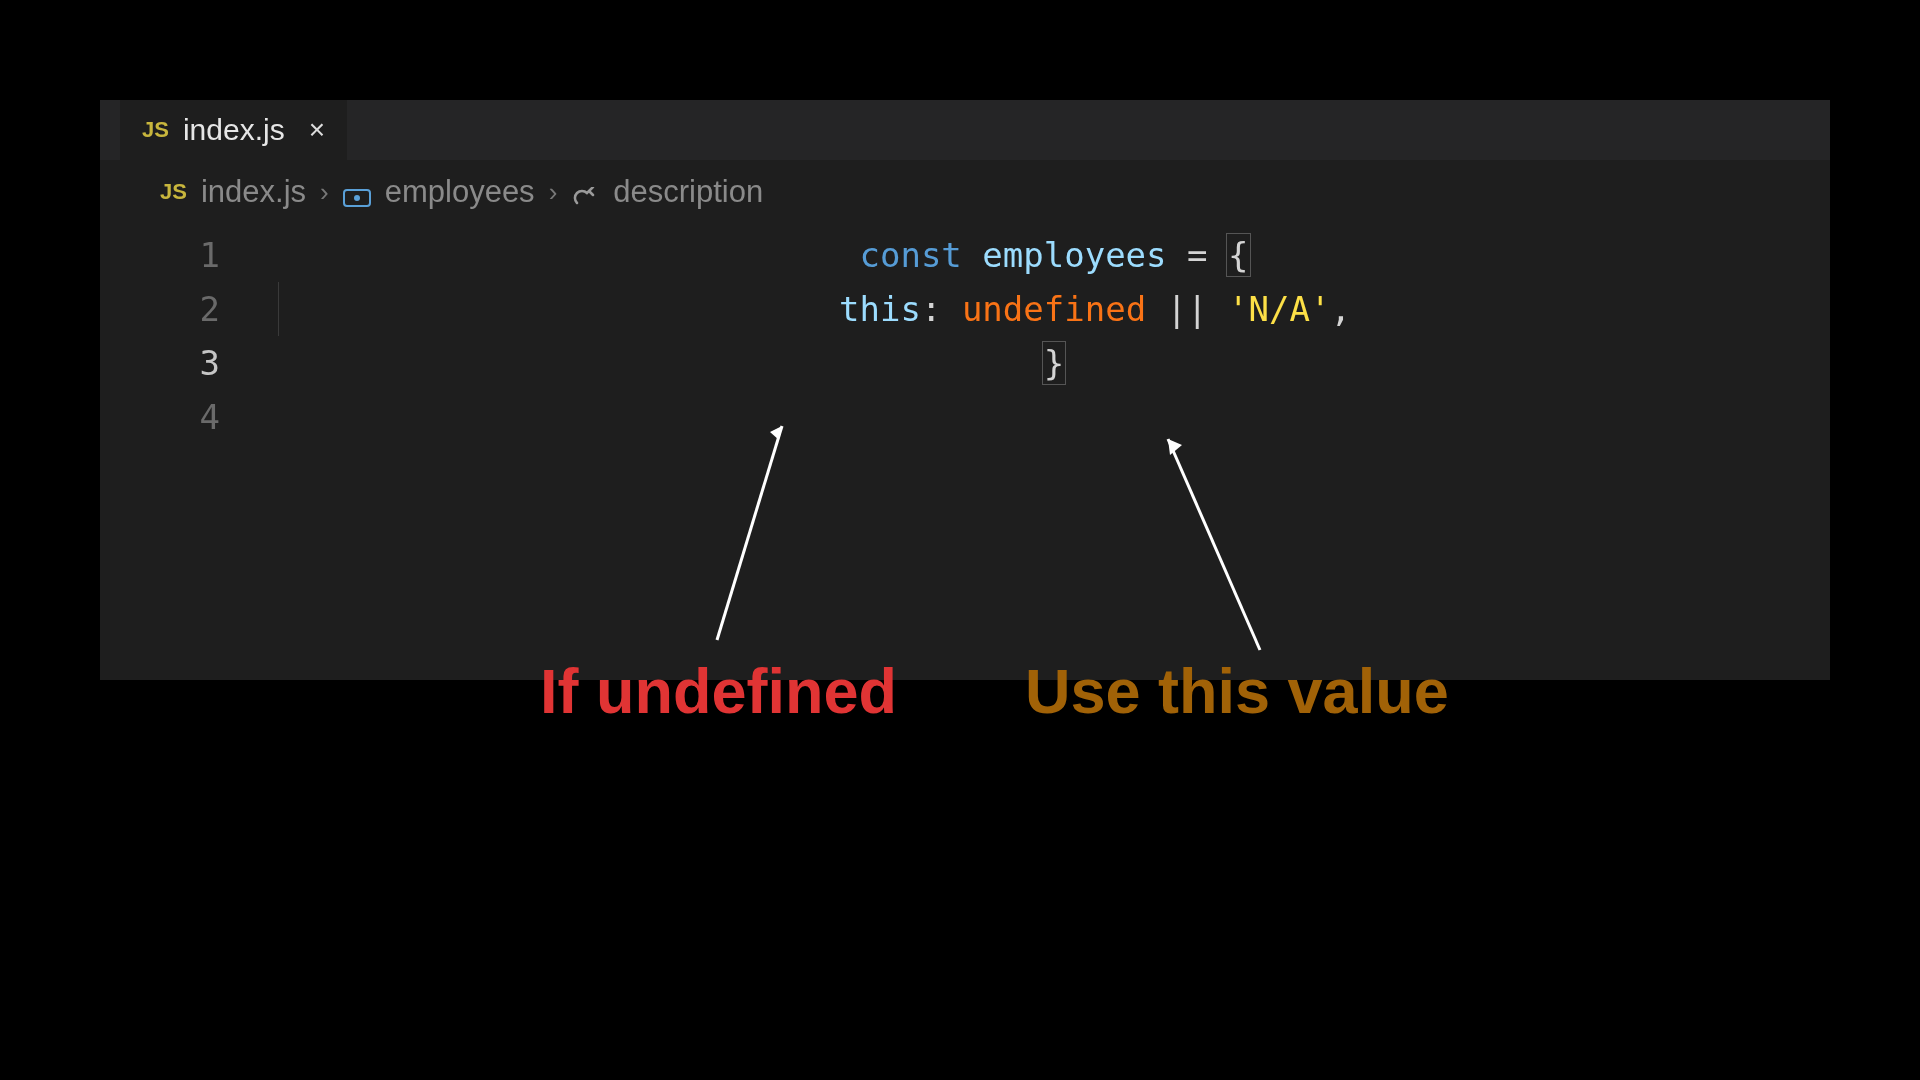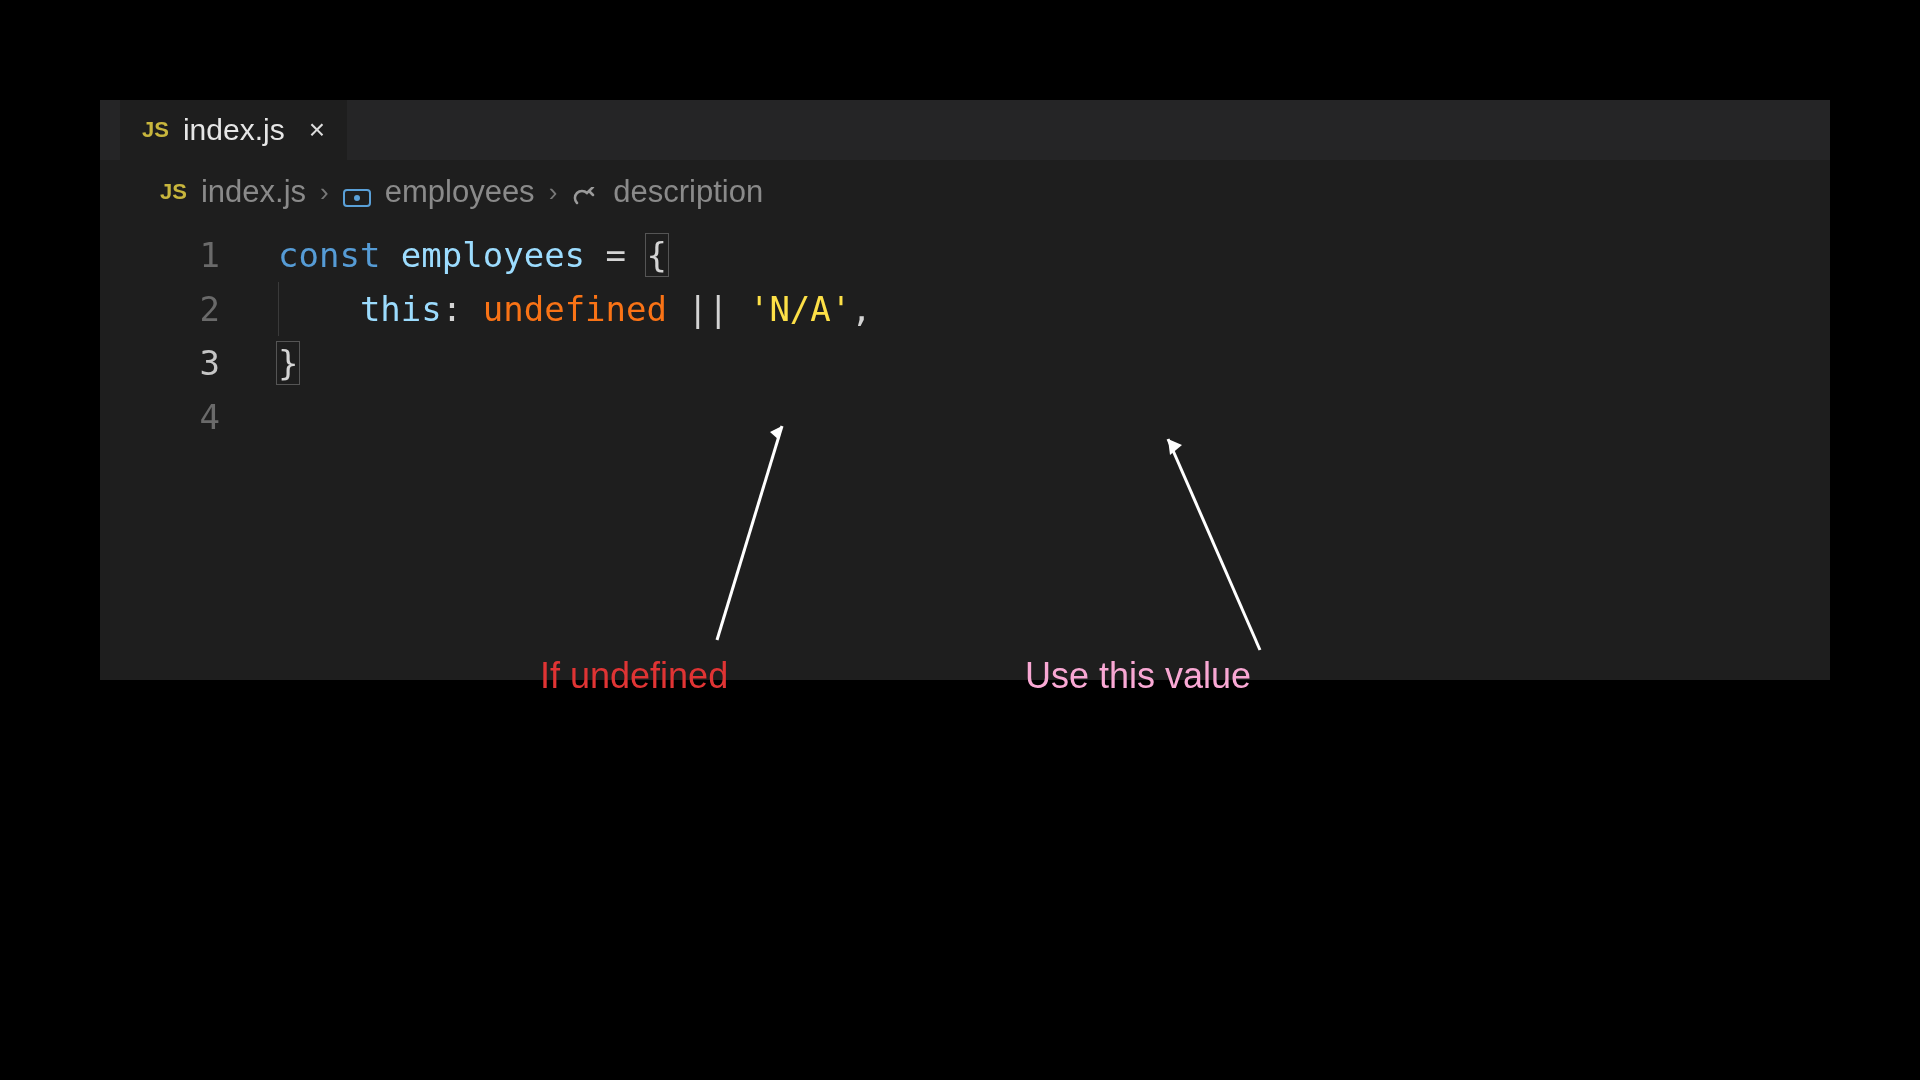--- a/index.html
+++ b/index.html
@@ -94,20 +94,21 @@
   }
   .gutter .ln {
     display: block;
   }
   .gutter .ln.active {
     color: #c6c6c6;
   }
   .code {
     flex: 1;
     position: relative;
+    text-align: center;
   }
   .code-line {
     white-space: pre;
     height: 54px;
     padding-left: 30px;
     position: relative;
   }
   .code-line.active::before {
     content: "";
     position: absolute;
@@ -145,25 +146,25 @@
   .op     { color: #d4d4d4; }
   .brmatch{
     color: #d4d4d4;
     outline: 1px solid #555;
     outline-offset: 1px;
   }
 
   
   .annotation {
     position: absolute;
-    font-size: 36px;
-    font-weight: 400;
+    font-size: 63px;
+    font-weight: 700;
   }
   .anno-red   { color: #e03434; }
-  .anno-green { color: #f9a8d4; }
+  .anno-green { color: #a16207; }
 
   
   .arrow {
     position: absolute;
     pointer-events: none;
   }
   .arrow svg { overflow: visible; }
   .arrow path, .arrow line {
     stroke: #fff;
     stroke-width: 3;

